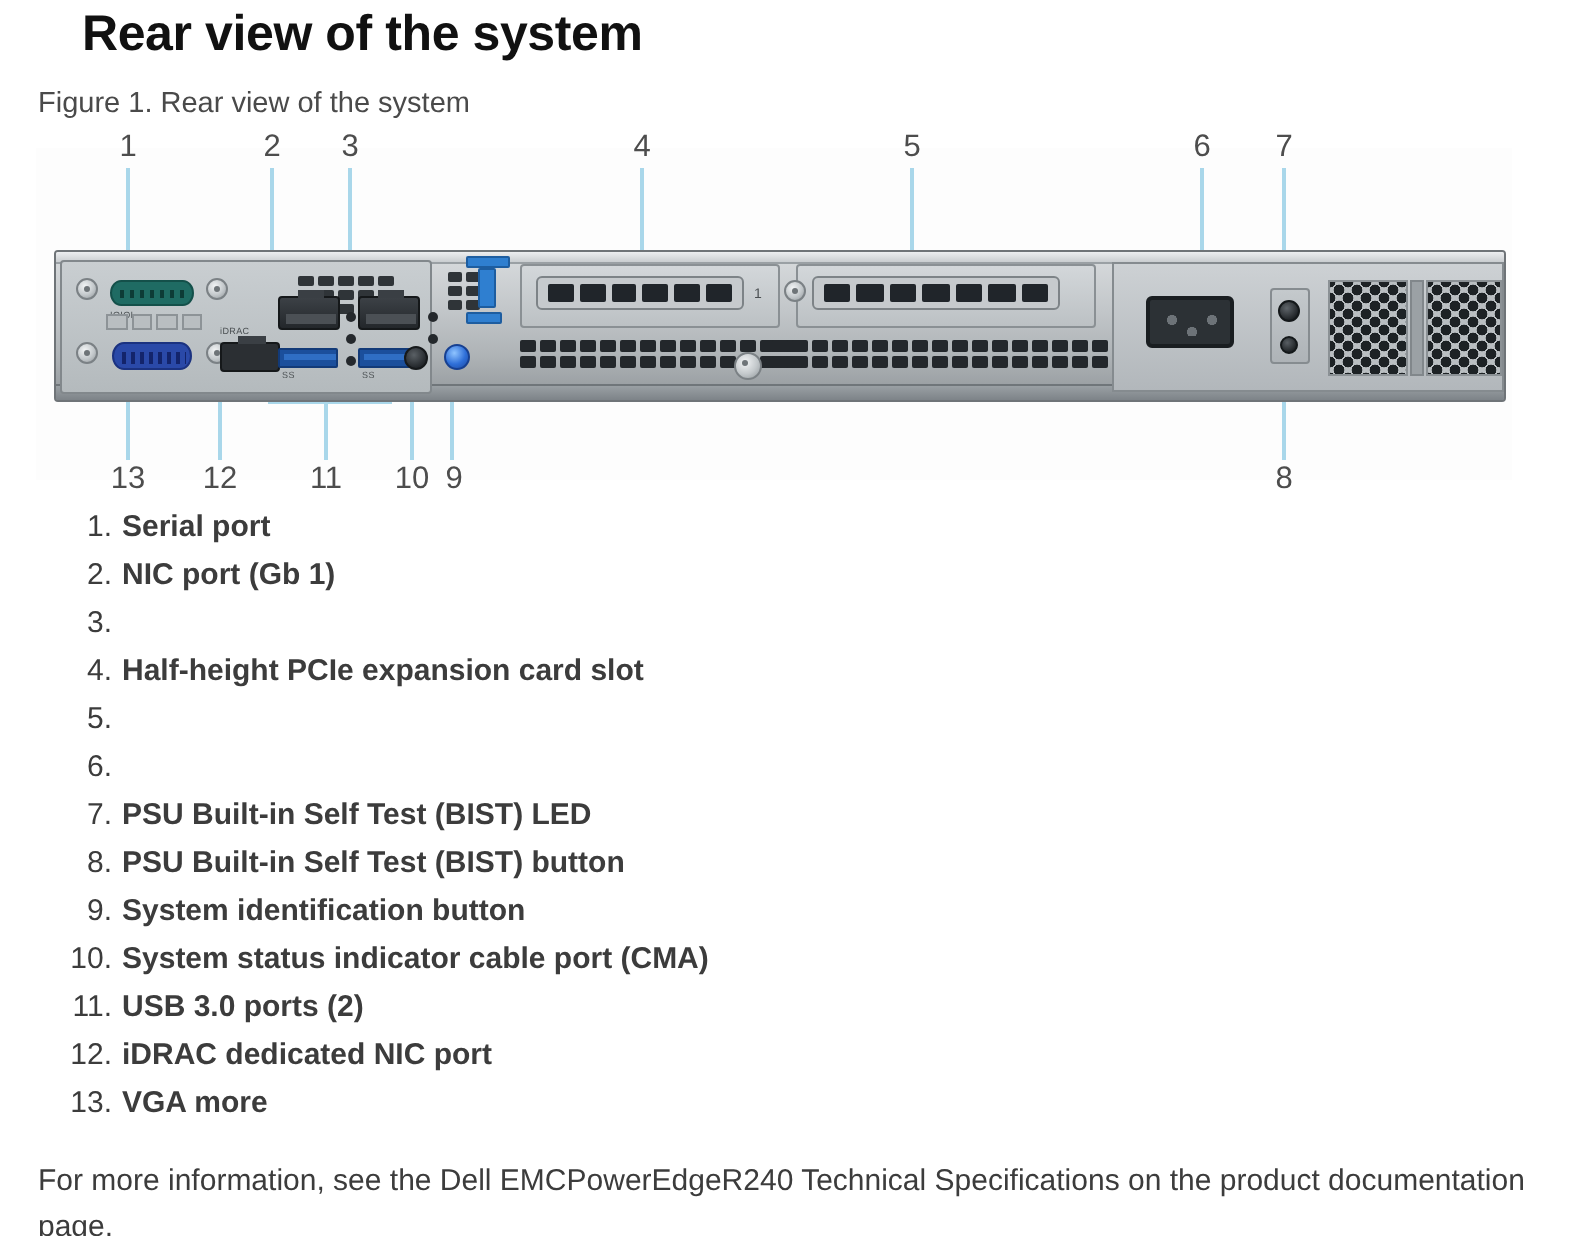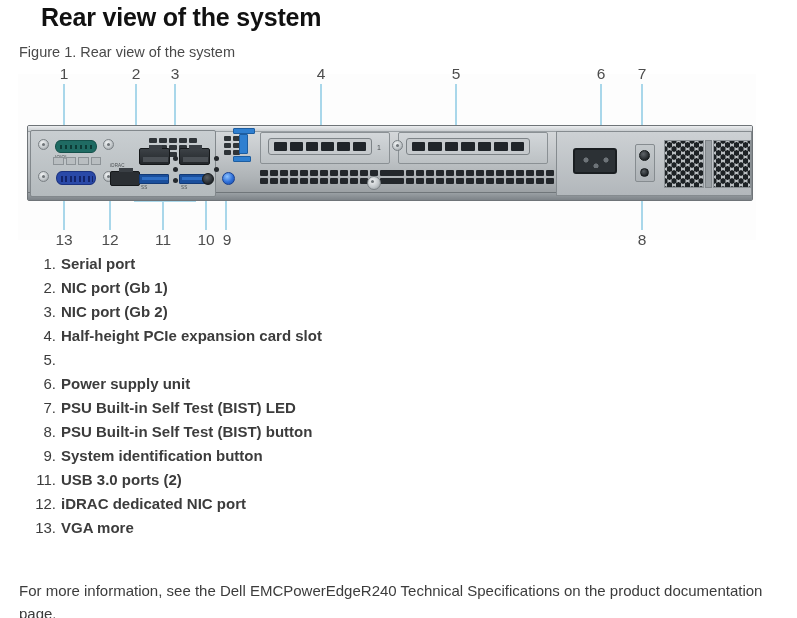--- a/index.html
+++ b/index.html
@@ -651,46 +651,48 @@
     <div class="item-row">
       <span class="item-num">1.</span>
       <span class="item-text">Serial port</span>
     </div>
     <div class="item-row">
       <span class="item-num">2.</span>
       <span class="item-text">NIC port (Gb 1)</span>
     </div>
     <div class="item-row">
       <span class="item-num">3.</span>
-      <span class="item-text">NIC port (Gb 2)</span>
     </div>
     <div class="item-row">
       <span class="item-num">4.</span>
       <span class="item-text">Half-height PCIe expansion card slot</span>
     </div>
     <div class="item-row">
       <span class="item-num">5.</span>
     </div>
     <div class="item-row">
       <span class="item-num">6.</span>
-      <span class="item-text">Power supply unit</span>
     </div>
     <div class="item-row">
       <span class="item-num">7.</span>
       <span class="item-text">PSU Built-in Self Test (BIST) LED</span>
     </div>
     <div class="item-row">
       <span class="item-num">8.</span>
       <span class="item-text">PSU Built-in Self Test (BIST) button</span>
     </div>
     <div class="item-row">
       <span class="item-num">9.</span>
       <span class="item-text">System identification button</span>
     </div>
     <div class="item-row">
+      <span class="item-num">10.</span>
+      <span class="item-text">System status indicator cable port (CMA)</span>
+    </div>
+    <div class="item-row">
       <span class="item-num">11.</span>
       <span class="item-text">USB 3.0 ports (2)</span>
     </div>
     <div class="item-row">
       <span class="item-num">12.</span>
       <span class="item-text">iDRAC dedicated NIC port</span>
     </div>
     <div class="item-row">
       <span class="item-num">13.</span>
       <span class="item-text">VGA more</span>

